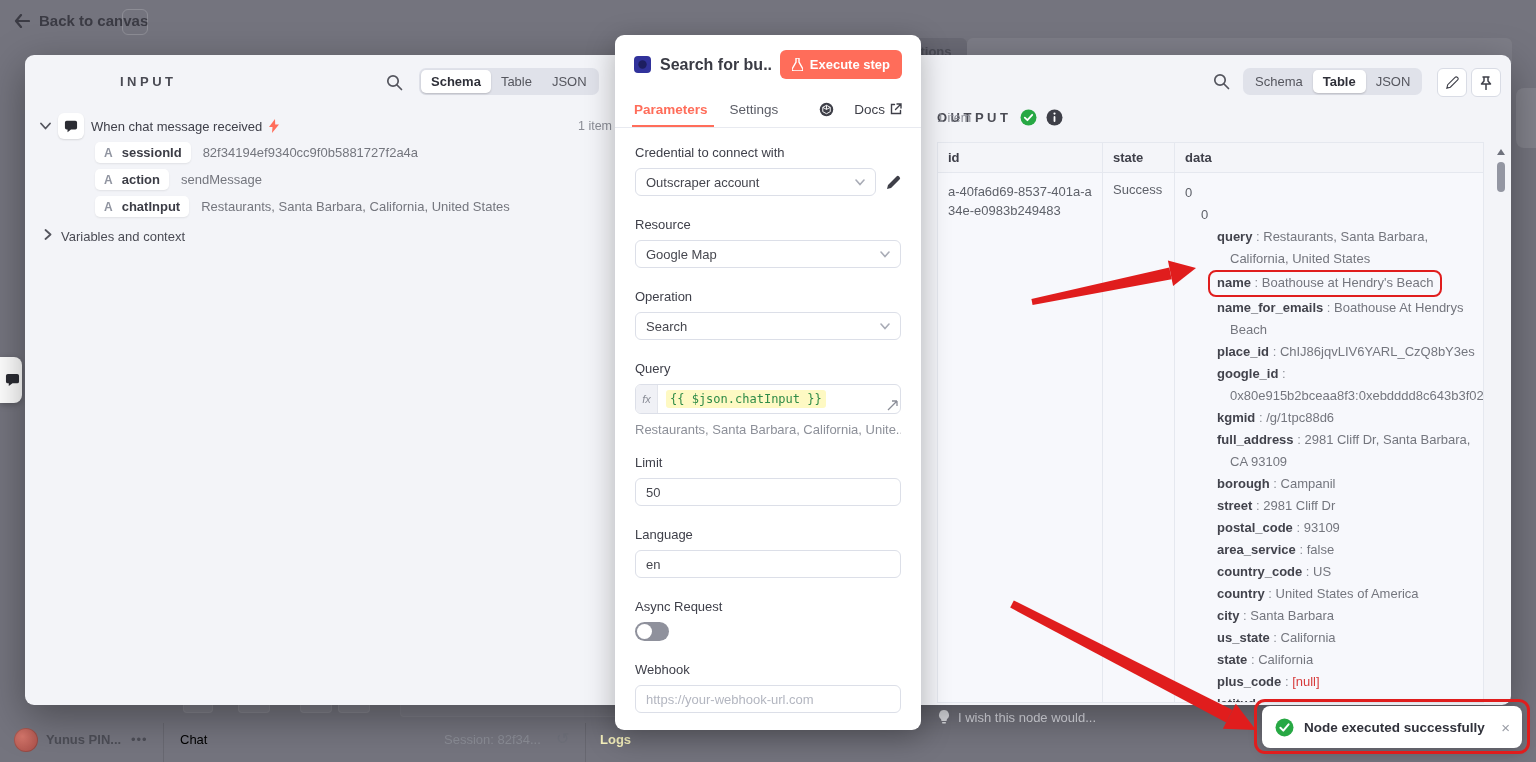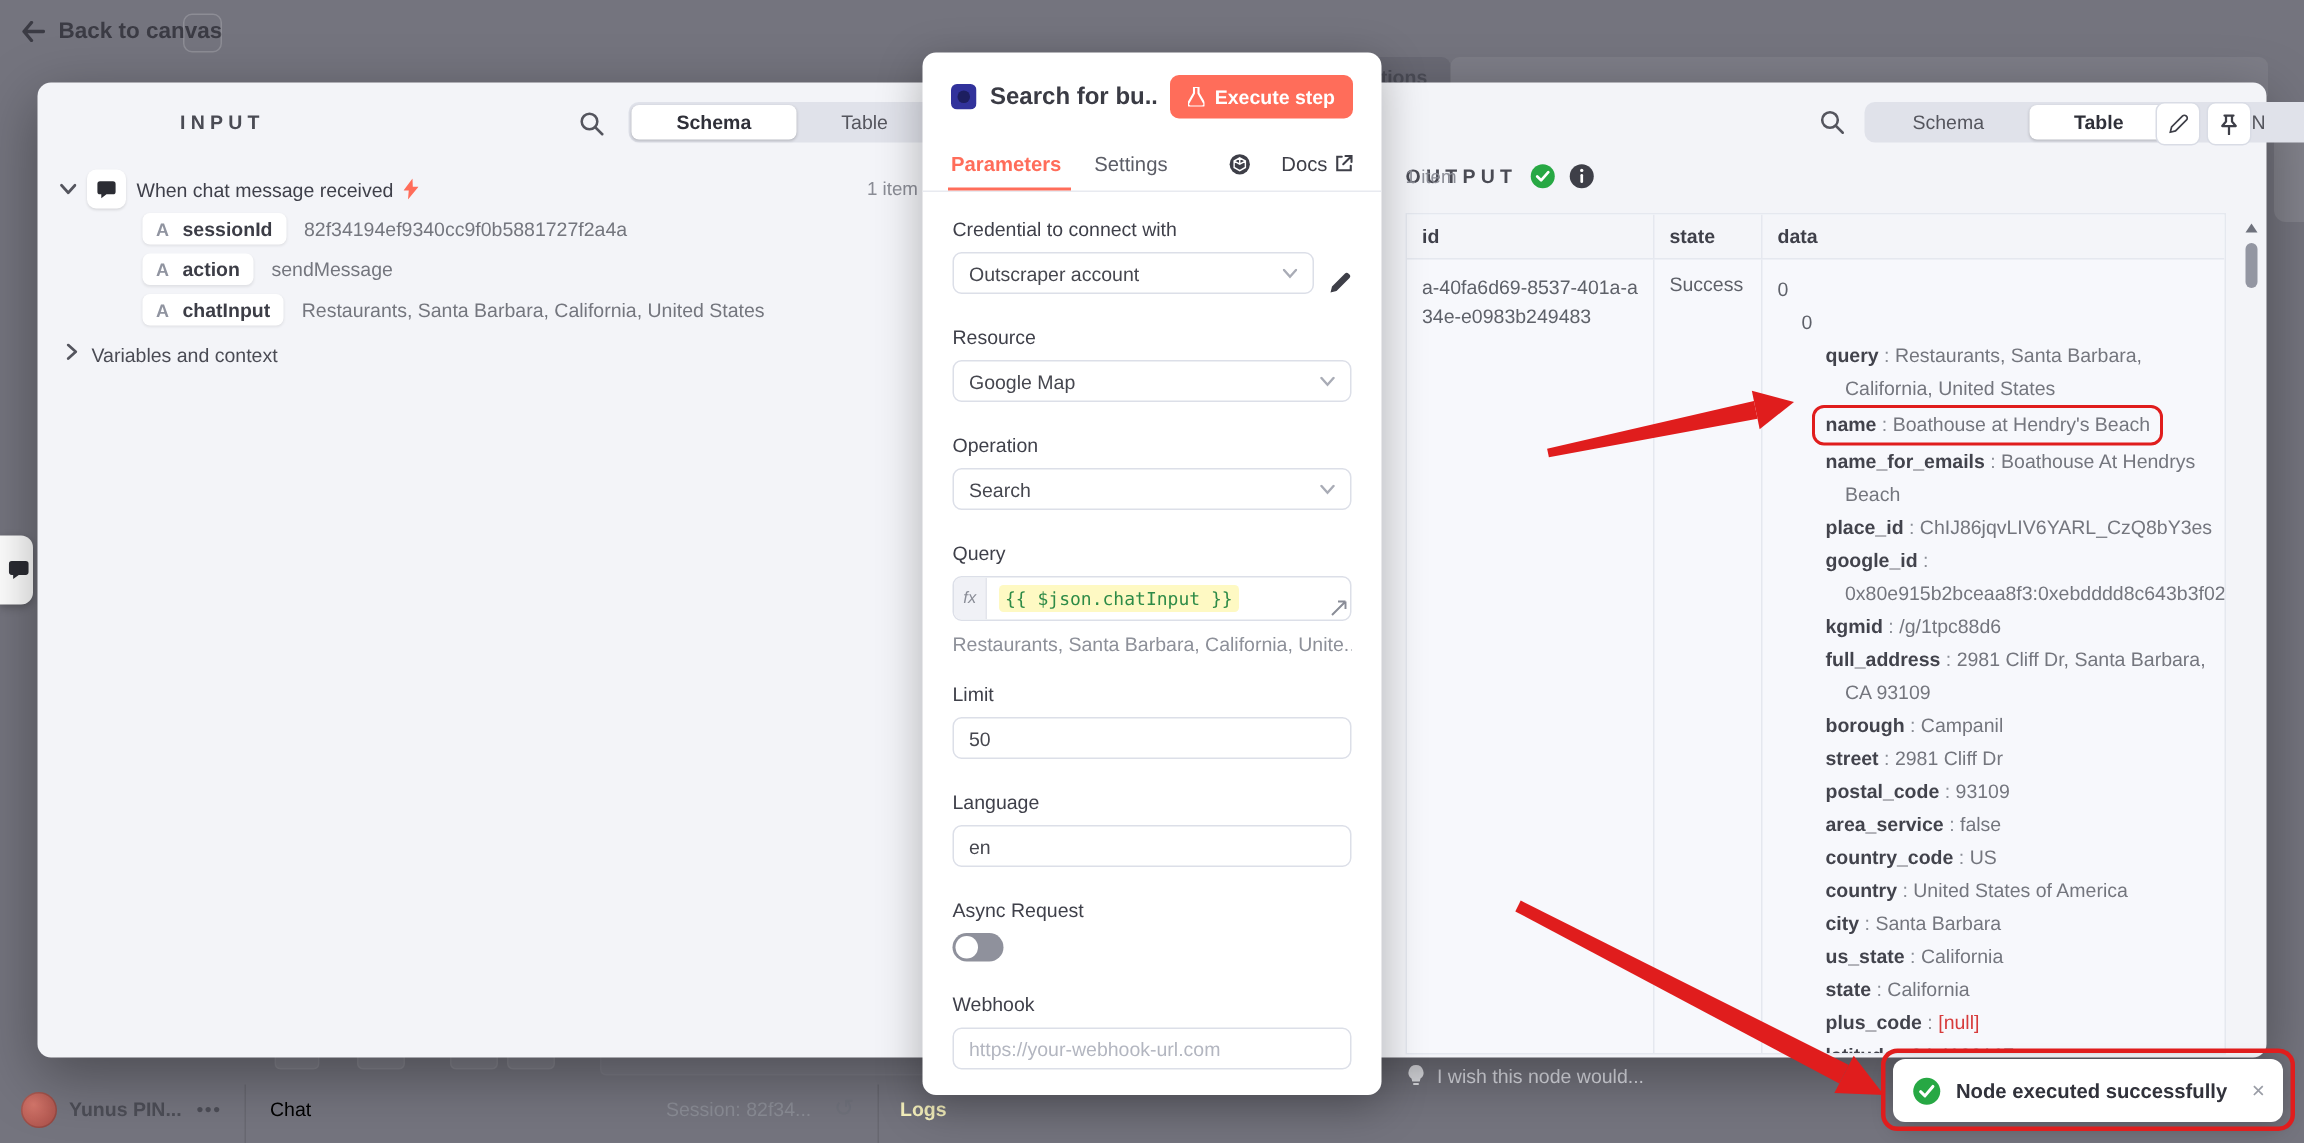--- a/index.html
+++ b/index.html
@@ -27,21 +27,21 @@
   .bb-reset { position:absolute; left:556px; top:6px; font-size:16px; color:#6f717b; cursor:pointer; }
   .bb-logs { position:absolute; left:600px; top:9px; font-weight:700; color:#fef9c3; cursor:pointer; }
 
   .wish { left:938px; top:710px; display:flex; align-items:center; gap:8px; color:#dcdde4; font-size:13px; cursor:pointer; }
 
   
   .modal { left:25px; top:55px; width:1486px; height:650px; background:#f3f4f8; border-radius:9px; box-shadow:0 12px 40px rgba(0,0,0,.35); }
 
   .panel-title { font-size:13px; font-weight:700; letter-spacing:3.5px; color:#4a4b54; }
   .seg { display:flex; align-items:center; background:#e0e2ea; border-radius:7px; padding:2px; font-size:13px; color:#55565e; }
-  .seg span { padding:4px 30px; border-radius:5px; cursor:pointer; white-space:nowrap; }
+  .seg span { padding:4px 10px; border-radius:5px; cursor:pointer; white-space:nowrap; }
   .seg span.on { background:#fff; color:#2f3039; font-weight:700; box-shadow:0 1px 2px rgba(0,0,0,.18); }
 
   
   .in-title { left:120px; top:74px; }
   .in-search { left:386px; top:74px; }
   .in-seg { left:419px; top:68px; }
   .tree-row { left:40px; top:113px; width:572px; display:flex; align-items:center; gap:7px; font-size:13px; color:#3f404a; }
   .node-ico { width:26px; height:26px; background:#fff; border-radius:6px; box-shadow:0 1px 2px rgba(0,0,0,.12); display:flex; align-items:center; justify-content:center; }
   .tree-label { font-weight:500; cursor:pointer; }
   .item-count { margin-left:auto; color:#8a8c95; font-size:12.5px; }
@@ -60,21 +60,21 @@
   .ndv-tabs { display:flex; align-items:center; gap:22px; padding:0 19px; height:37px; border-bottom:1px solid #e8eaf0; font-size:13.5px; color:#5b5d66; }
   .tab { position:relative; cursor:pointer; height:100%; display:flex; align-items:center; }
   .tab.on { color:#ff6d5a; font-weight:600; }
   .tab.on::after { content:""; position:absolute; left:-2px; right:-6px; bottom:0; height:2px; background:#ff6d5a; }
   .tabs-right { margin-left:auto; display:flex; align-items:center; gap:20px; color:#3e3f48; font-weight:500; }
   .docs-link { display:flex; align-items:center; gap:5px; cursor:pointer; }
   .ndv-body { padding:17px 20px 0 20px; }
   .grp { margin-bottom:21px; }
   .grp label { display:block; font-size:13px; color:#3f404a; margin-bottom:8px; }
   .sel { display:flex; align-items:center; justify-content:space-between; background:#fff; border:1px solid #dcdfe8; border-radius:6px; height:28px; padding:0 10px; font-size:13px; color:#46474f; cursor:pointer; }
-  .cred-row { display:flex; align-items:flex-end; gap:10px; }
+  .cred-row { display:flex; align-items:center; gap:10px; }
   .cred-row .sel { flex:1; }
   .inp { width:100%; background:#fff; border:1px solid #dcdfe8; border-radius:6px; height:28px; padding:0 10px; font-size:13px; color:#46474f; font-family:"Liberation Sans",sans-serif; }
   .inp::placeholder { color:#b3b6c0; }
   .expr { position:relative; display:flex; border:1px solid #dcdfe8; border-radius:6px; height:30px; overflow:hidden; }
   .fx { width:22px; background:#f0f1f6; border-right:1px solid #e3e5ec; display:flex; align-items:center; justify-content:center; font-style:italic; font-size:11px; color:#8a8d97; }
   .expr-val { flex:1; display:flex; align-items:center; padding:0 8px; }
   .expr-green { font-family:"DejaVu Sans Mono",monospace; font-size:12px; color:#2e8b47; background:#fef9c3; padding:2px 4px; border-radius:3px; white-space:nowrap; }
   .expand-ico { position:absolute; right:2px; bottom:2px; cursor:pointer; }
   .preview { font-size:13px; color:#8d9099; margin-top:8px; white-space:nowrap; overflow:hidden; }
   .toggle { width:34px; height:19px; background:#8f919c; border-radius:10px; position:relative; cursor:pointer; }

